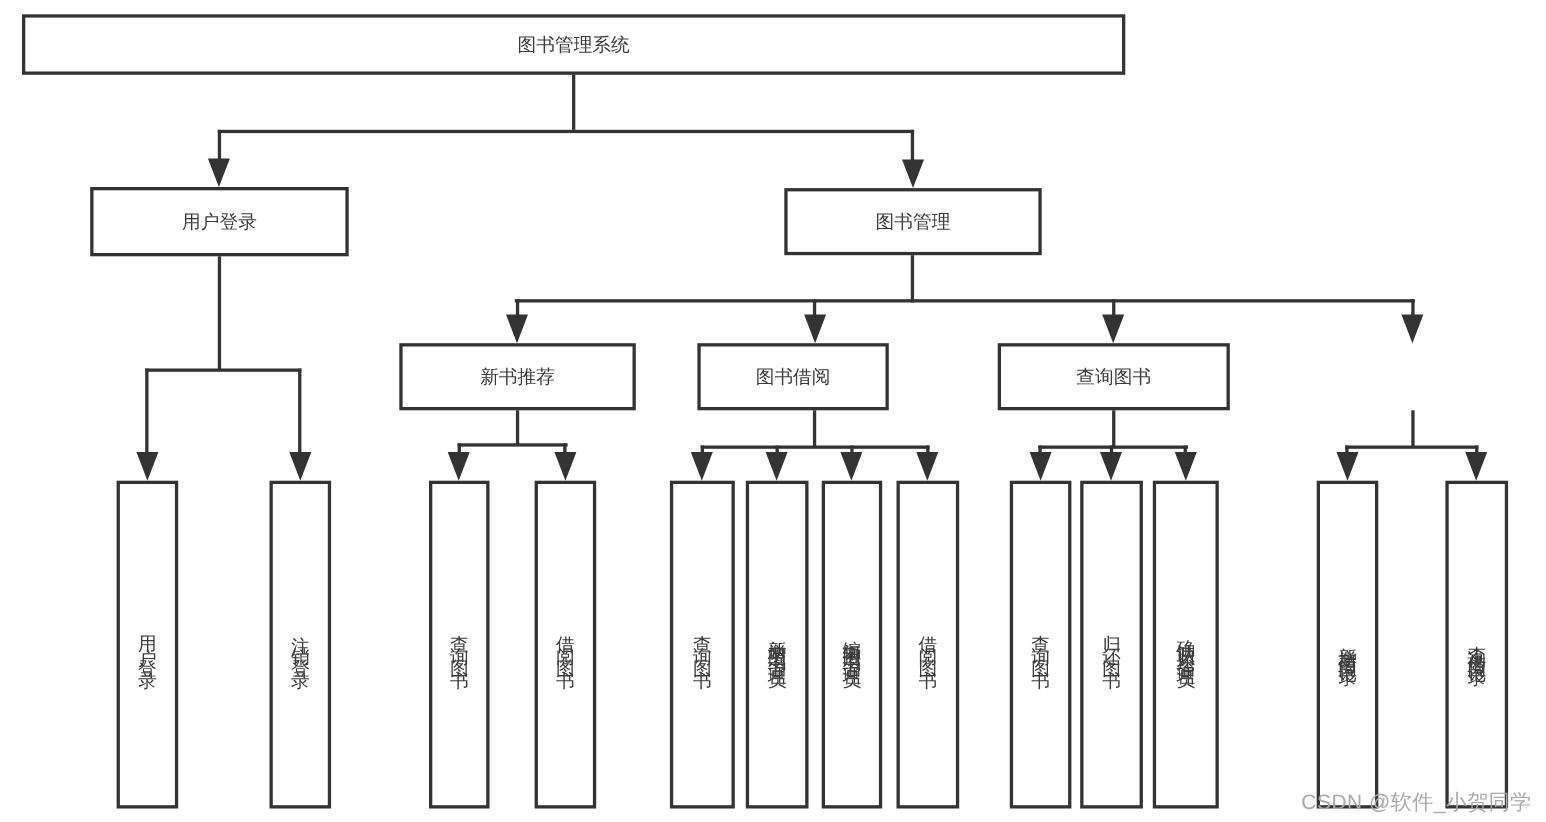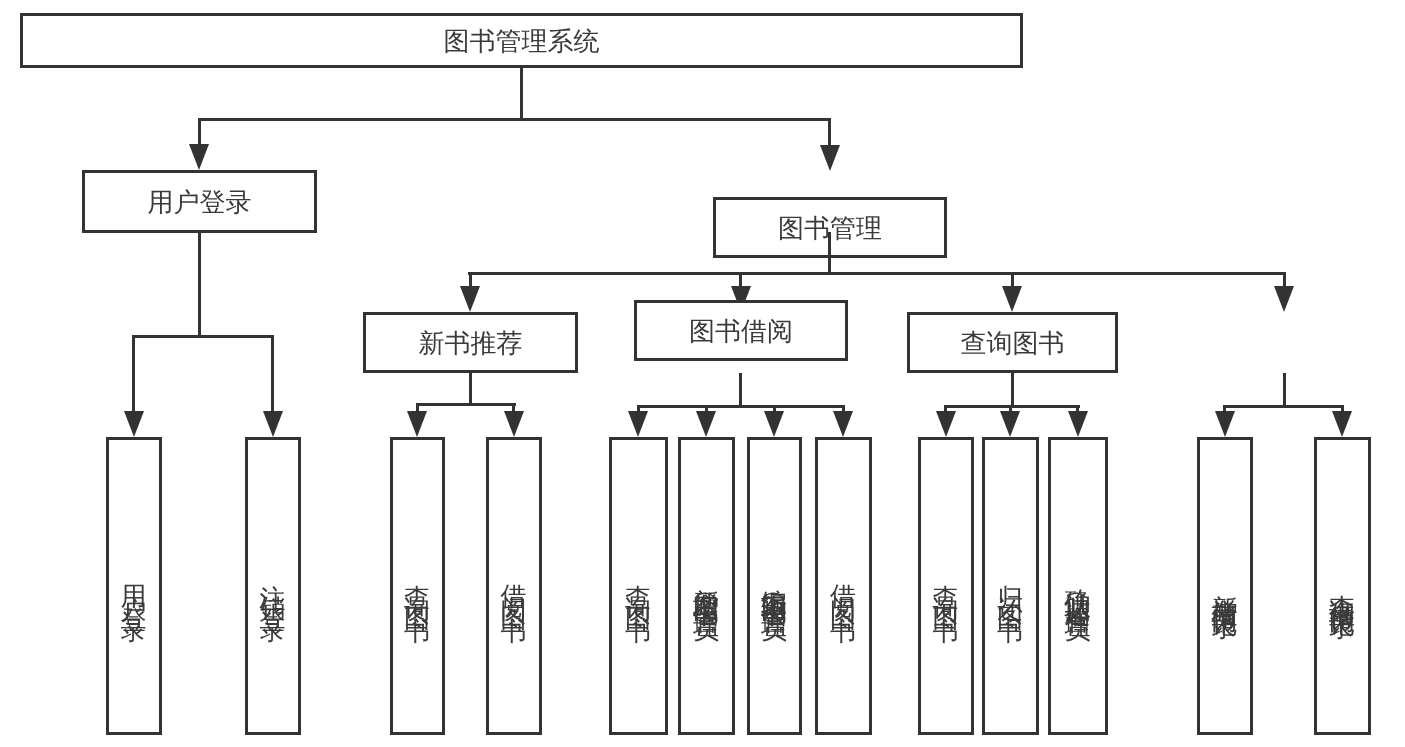--- a/index.html
+++ b/index.html
@@ -11,21 +11,21 @@
     overflow:hidden;
   }
   .node{
     position:absolute;
     box-sizing:border-box;
     border:3px solid #333333;
     background:#ffffff;
     display:flex;
     align-items:center;
     justify-content:center;
-    font-size:26px;
+    font-size:17px;
     color:#3a3a3a;
     line-height:1;
     text-align:center;
     white-space:nowrap;
   }
   .v{
     writing-mode:vertical-rl;
     text-orientation:mixed;
     letter-spacing:11px;
     white-space:normal;
@@ -57,42 +57,42 @@
   <div class="node" style="left:20px;top:13px;width:1003px;height:55px;">图书管理系统</div>
 
   <div class="vline" style="left:520px;top:68px;height:50px;"></div>
   <div class="hline" style="left:198px;top:118px;width:633px;"></div>
   <div class="vline" style="left:198px;top:118px;height:30px;"></div>
   <div class="arr" style="left:189px;top:144px;"></div>
   <div class="vline" style="left:828px;top:118px;height:30px;"></div>
   <div class="arr" style="left:820px;top:145px;"></div>
 
   <div class="node" style="left:82px;top:170px;width:235px;height:63px;">用户登录</div>
-  <div class="node" style="left:713px;top:171px;width:234px;height:61px;margin-top:26px;">图书管理</div>
+  <div class="node" style="left:713px;top:171px;width:234px;height:61px;">图书管理</div>
 
   <div class="vline" style="left:198px;top:233px;height:103px;"></div>
   <div class="hline" style="left:132px;top:335px;width:142px;"></div>
   <div class="vline" style="left:132px;top:335px;height:80px;"></div>
   <div class="arr" style="left:124px;top:411px;"></div>
   <div class="vline" style="left:271px;top:335px;height:80px;"></div>
   <div class="arr" style="left:263px;top:411px;"></div>
 
   <div class="vline" style="left:828px;top:232px;height:43px;"></div>
   <div class="hline" style="left:468px;top:272px;width:818px;"></div>
   <div class="vline" style="left:469px;top:272px;height:16px;"></div>
   <div class="arr" style="left:460px;top:286px;"></div>
   <div class="vline" style="left:739px;top:272px;height:16px;"></div>
   <div class="arr" style="left:731px;top:286px;"></div>
   <div class="vline" style="left:1011px;top:272px;height:16px;"></div>
   <div class="arr" style="left:1002px;top:286px;"></div>
   <div class="vline" style="left:1283px;top:272px;height:16px;"></div>
   <div class="arr" style="left:1274px;top:286px;"></div>
 
   <div class="node" style="left:363px;top:312px;width:215px;height:61px;">新书推荐</div>
-  <div class="node" style="left:634px;top:300px;width:214px;height:61px;">图书借阅</div>
+  <div class="node" style="left:634px;top:312px;width:174px;height:61px;">图书借阅</div>
   <div class="node" style="left:907px;top:312px;width:211px;height:61px;">查询图书</div>
 
   <div class="vline" style="left:469px;top:373px;height:32px;"></div>
   <div class="hline" style="left:416px;top:403px;width:100px;"></div>
   <div class="vline" style="left:416px;top:403px;height:12px;"></div>
   <div class="arr" style="left:407px;top:411px;"></div>
   <div class="vline" style="left:512px;top:403px;height:12px;"></div>
   <div class="arr" style="left:504px;top:411px;"></div>
 
   <div class="vline" style="left:739px;top:373px;height:34px;"></div>
@@ -133,14 +133,15 @@
   <div class="node v tight" style="left:747px;top:437px;width:55px;height:298px;">编辑图书（管理员）</div>
   <div class="node v" style="left:815px;top:437px;width:57px;height:298px;">借阅图书</div>
 
   <div class="node v" style="left:918px;top:437px;width:56px;height:298px;">查询图书</div>
   <div class="node v" style="left:982px;top:437px;width:57px;height:298px;">归还图书</div>
   <div class="node v tight" style="left:1048px;top:437px;width:60px;height:298px;">确认归还（管理员）</div>
 
   <div class="node v tight" style="left:1197px;top:437px;width:56px;height:298px;">新增借阅记录</div>
   <div class="node v tight" style="left:1314px;top:437px;width:57px;height:298px;">查询借阅记录</div>
 
+  <div id="watermark">CSDN @软件_小贺同学</div>
 
 </div>
 
 </body></html>

